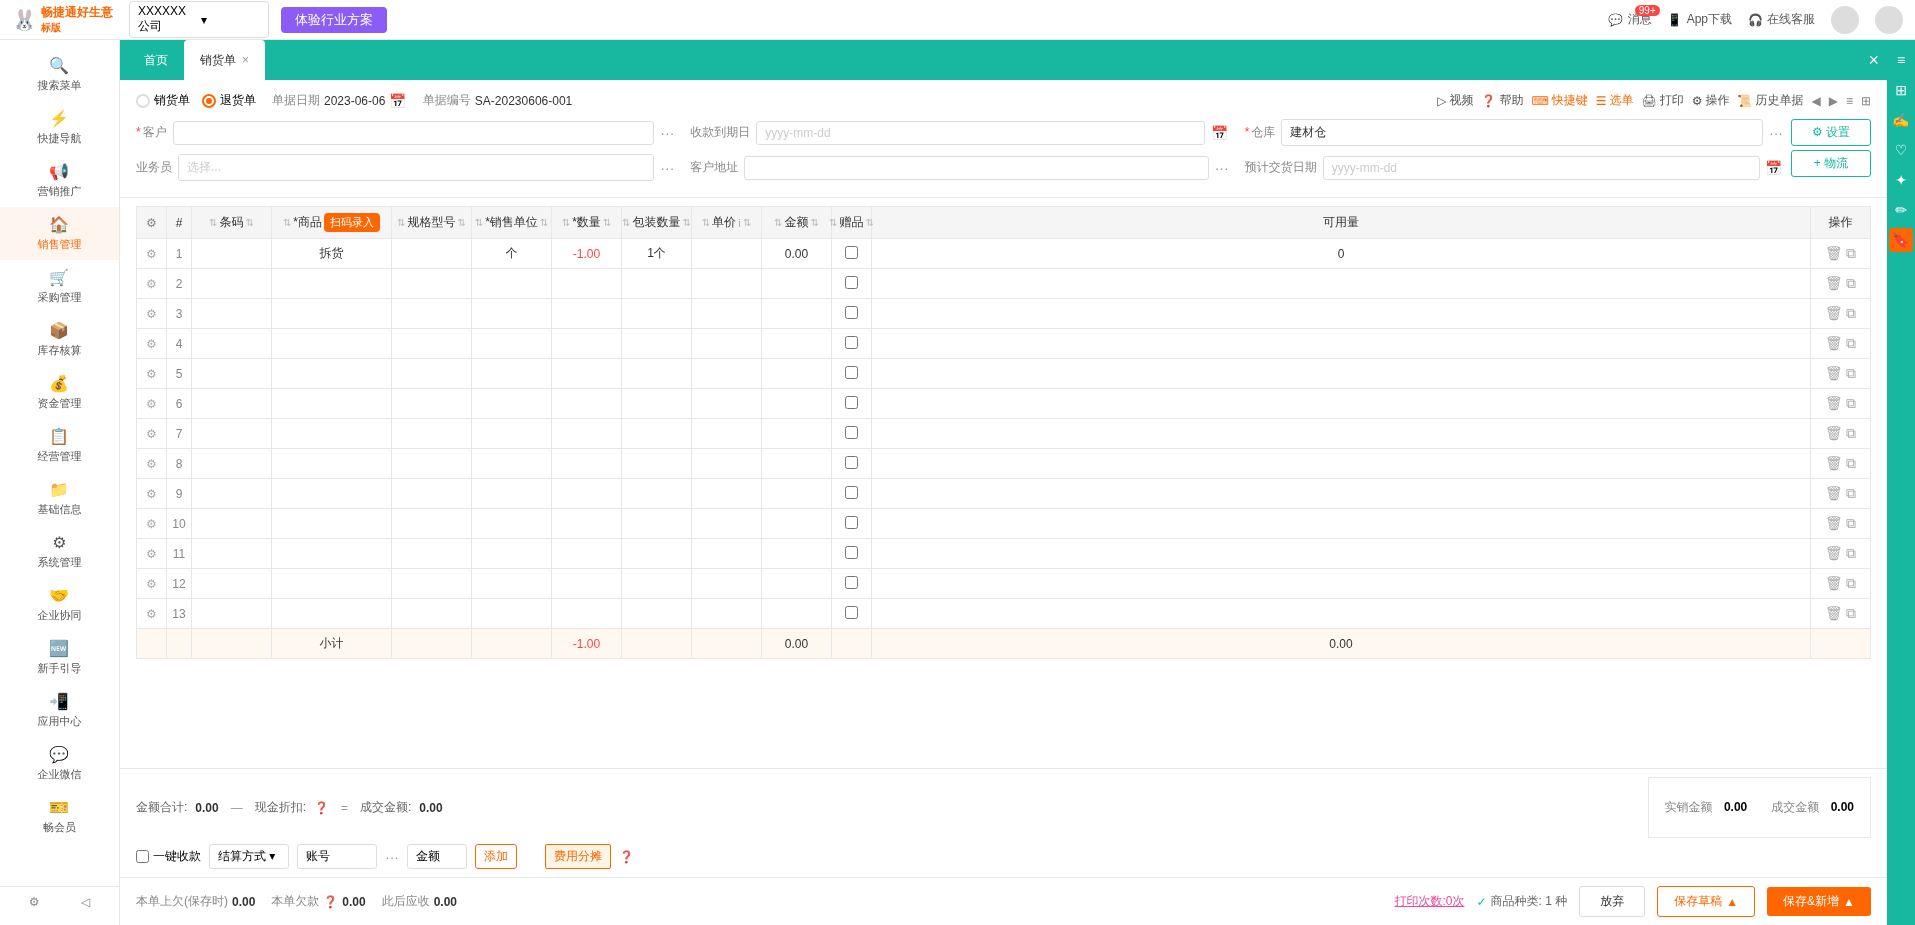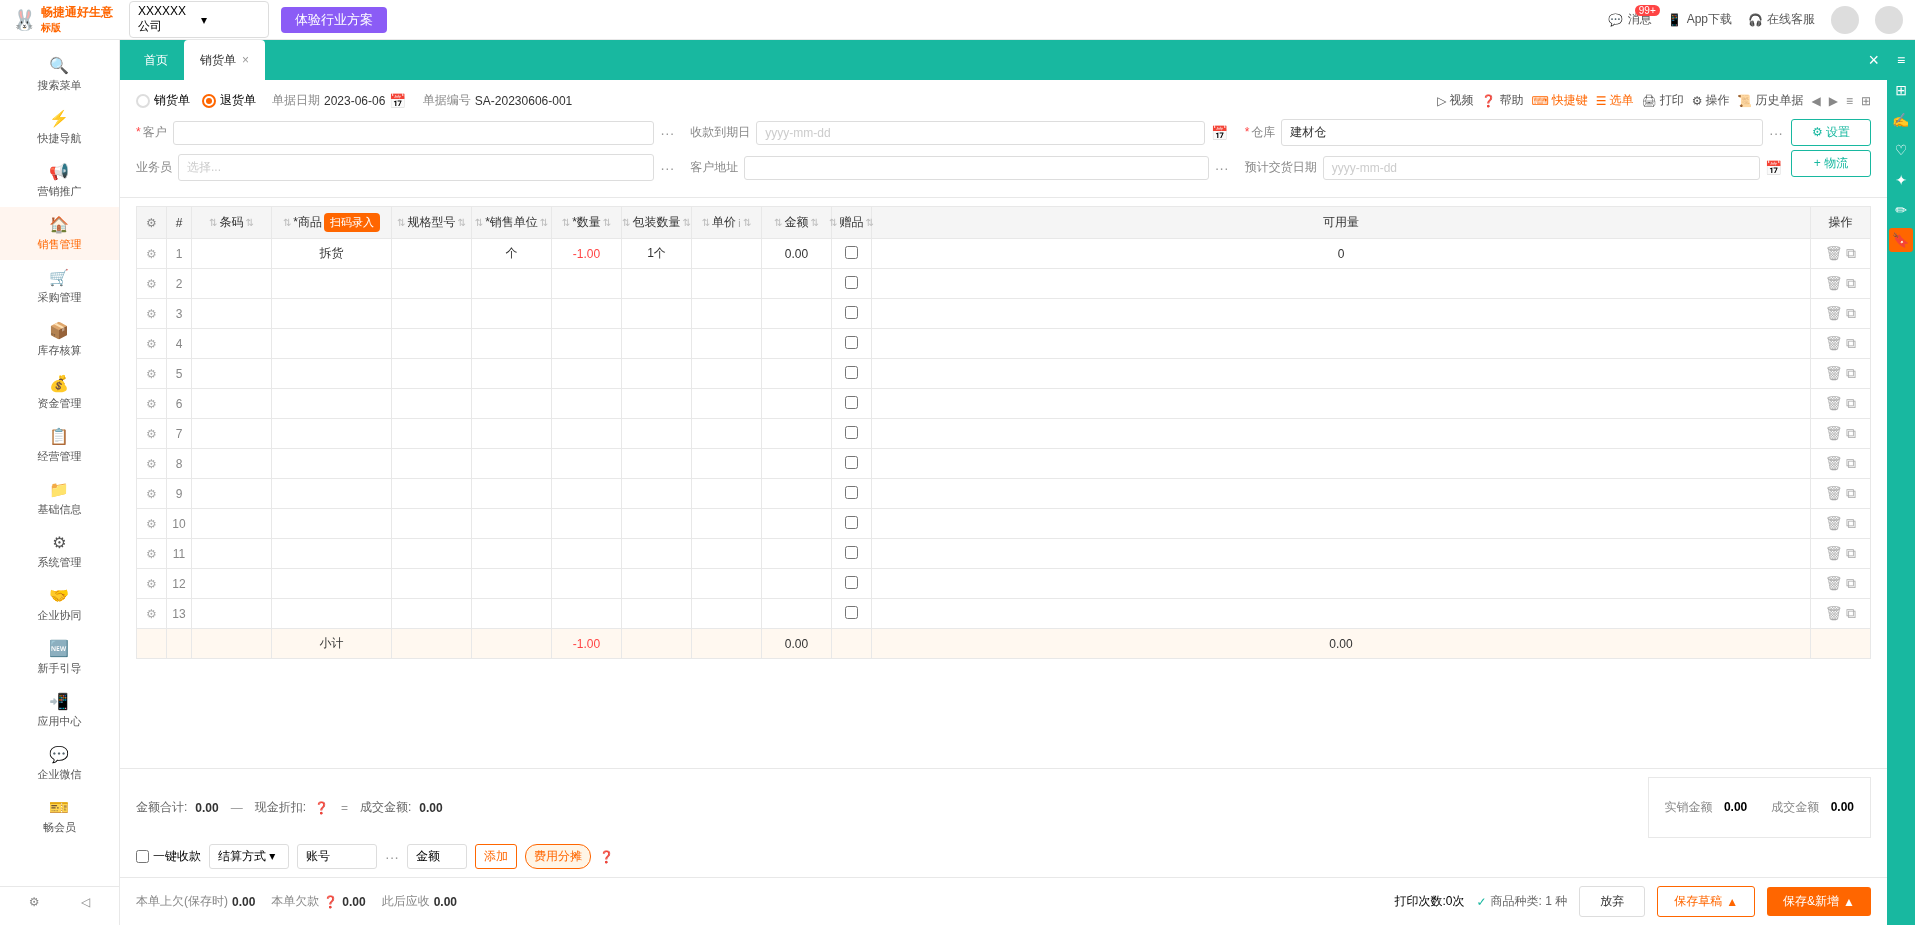--- a/index.html
+++ b/index.html
@@ -82,29 +82,29 @@
     
     .bottom-form { background: #fff; border-top: 1px solid #e8e8e8; padding: 8px 16px; }
     .bottom-row1 { display: flex; align-items: center; gap: 8px; margin-bottom: 6px; }
     .amount-label { color: #666; }
     .amount-value { color: #333; font-weight: bold; }
     .dash { color: #999; margin: 0 4px; }
     .equals { color: #999; margin: 0 4px; }
     .bottom-row2 { display: flex; align-items: center; gap: 8px; }
     .checkbox-item { display: flex; align-items: center; gap: 4px; cursor: pointer; }
     .add-btn { background: transparent; border: 1px solid #ff6600; color: #ff6600; border-radius: 3px; padding: 3px 8px; cursor: pointer; }
-    .fee-btn { background: #fff5e6; border: 1px solid #ff6600; color: #ff6600; border-radius: 12px; padding: 3px 8px; cursor: pointer; }
+    .fee-btn { background: #fff5e6; border: 1px solid #ff6600; color: #ff6600; border-radius: 2px; padding: 3px 8px; cursor: pointer; margin-left: 20px; }
     .help-icon { color: #aaa; cursor: pointer; }
 
     
     .footer-bar { height: 48px; background: #fff; border-top: 1px solid #e8e8e8; display: flex; align-items: center; padding: 0 16px; gap: 16px; }
     .footer-item { display: flex; align-items: center; gap: 4px; color: #555; }
     .footer-label { color: #888; }
     .footer-value { color: #333; font-weight: bold; }
-    .print-count { color: #000000; }
+    .print-count { color: #ec4899; text-decoration: underline; }
     .product-type { color: #666; }
     .footer-right { margin-left: auto; display: flex; align-items: center; gap: 12px; }
     .discard-btn { border: 1px solid #ddd; background: #fff; color: #333; padding: 6px 20px; border-radius: 3px; cursor: pointer; }
     .save-draft-btn { border: 1px solid #ff6600; background: #fff; color: #ff6600; padding: 6px 16px; border-radius: 3px; cursor: pointer; display: flex; align-items: center; gap: 4px; }
     .save-new-btn { background: #ff6600; color: #fff; border: none; padding: 6px 16px; border-radius: 3px; cursor: pointer; display: flex; align-items: center; gap: 4px; }
 
     
     .right-panel { width: 28px; background: #18b8a0; display: flex; flex-direction: column; align-items: center; padding: 8px 0; gap: 6px; }
     .right-panel-item { width: 24px; height: 24px; display: flex; align-items: center; justify-content: center; color: #fff; cursor: pointer; font-size: 14px; border-radius: 3px; }
     .right-panel-item.orange { background: #ff6600; }

